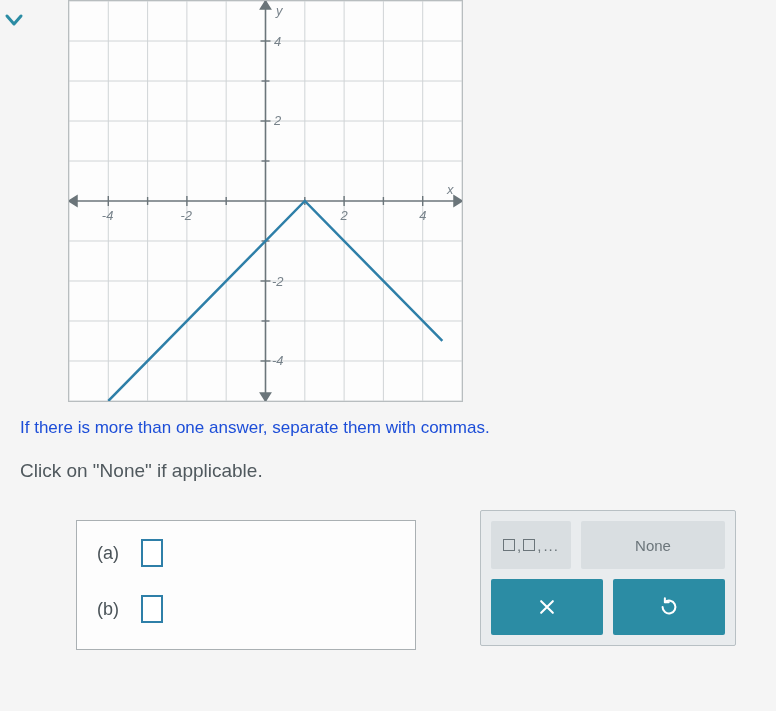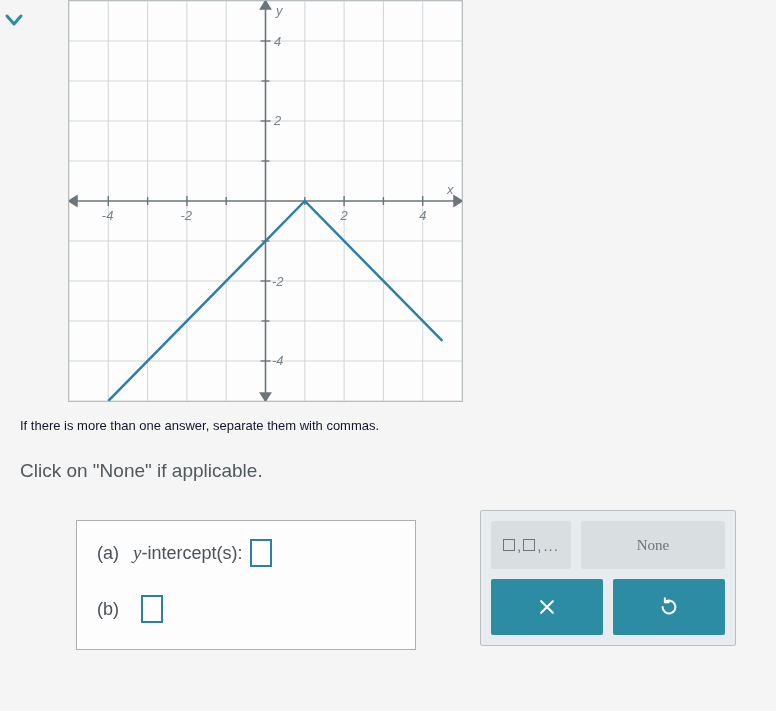--- a/index.html
+++ b/index.html
@@ -26,22 +26,22 @@
       width: 395px;
       height: 402px;
       border: 1px solid #b8bdbf;
       background: #fdfdfd;
     }
     .graph-svg { width: 100%; height: 100%; display: block; }
     .instruction-1 {
       position: absolute;
       top: 418px;
       left: 20px;
-      font-size: 13px;
-      color: #0f172a;
+      font-size: 17px;
+      color: #1d4ed8;
     }
     .instruction-2 {
       position: absolute;
       top: 460px;
       left: 20px;
       font-size: 19px;
       color: #50595e;
     }
     .answer-box {
       position: absolute;
@@ -94,21 +94,21 @@
       border: none;
       border-radius: 2px;
       display: flex;
       align-items: center;
       justify-content: center;
       font-size: 15px;
       color: #6b757a;
       cursor: pointer;
     }
     .key-btn.narrow { flex: 0 0 80px; }
-    .key-btn.none-btn { flex: 1; font-family: Liberation Serif, serif; }
+    .key-btn.none-btn { flex: 1; }
     .key-btn.action {
       background: #2b8ca4;
       color: #fff;
       height: 56px;
     }
     .key-btn.action svg { stroke: #fff; }
     .list-placeholder {
       display: flex;
       align-items: center;
       gap: 2px;
@@ -198,23 +198,20 @@
     <polyline points="39.5,402 237,201 375.25,341.7" fill="none" stroke="#2e7fa8" stroke-width="2.5"></polyline>
   </svg>
 </div>
 
 <div class="instruction-1">If there is more than one answer, separate them with commas.</div>
 <div class="instruction-2">Click on "None" if applicable.</div>
 
 <div class="answer-box">
   <div class="answer-row">
     <span class="part-label">(a)</span>
-    <span class="intercept-label">
-      <span class="var">y</span><span>-intercept(s):</span>
-    </span>
     <div class="answer-input"></div>
   </div>
   <div class="answer-row">
     <span class="part-label">(b)</span>
     <div class="answer-input"></div>
   </div>
 </div>
 
 <div class="keypad">
   <div class="keypad-row">

